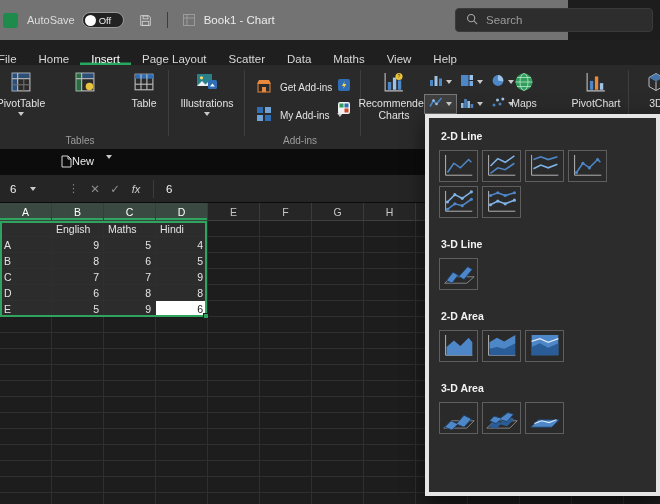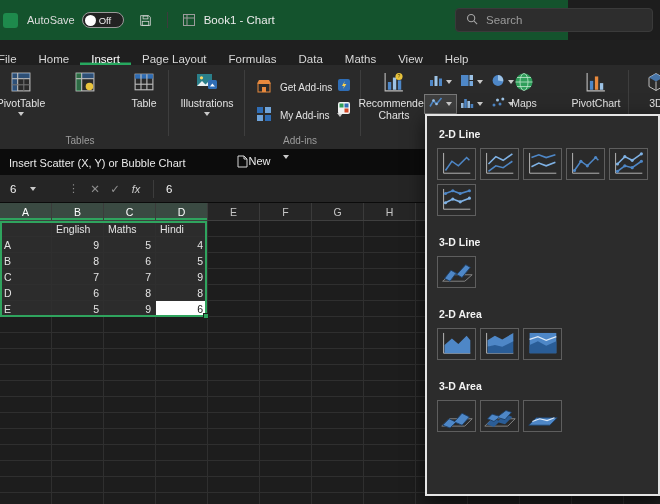--- a/index.html
+++ b/index.html
@@ -1,20 +1,20 @@
 <!DOCTYPE html>
 <html><head>
 <meta charset="utf-8">
 <style>
   *{margin:0;padding:0;box-sizing:border-box}
   html,body{width:660px;height:504px;overflow:hidden}
   body{position:relative;background:#1d1d1d;font-family:"Liberation Sans",sans-serif;color:#e8e8e8;-webkit-font-smoothing:antialiased}
 
   
-  .titlebar{position:absolute;left:0;top:0;width:568px;height:40px;background:#14532d;display:flex;align-items:center}
+  .titlebar{position:absolute;left:0;top:0;width:568px;height:40px;background:#737373;display:flex;align-items:center}
   .applogo{width:15px;height:15px;background:#1e8a4c;border-radius:3px;margin:0 9px 0 3px;flex:0 0 auto}
   .autosave-label{font-size:11px;color:#dcdcdc}
   .toggle{width:42px;height:16px;border:1px solid #9a9a9a;background:#222;border-radius:9px;margin:0 8px 0 7px;display:flex;align-items:center;cursor:pointer}
   .knob{width:11px;height:11px;border-radius:50%;background:#fff;margin:0 3px 0 2px}
   .toggle-state{font-size:9.5px;color:#f0f0f0}
   .tb-icon{margin:0 7px;display:flex;align-items:center}
   .vsep{width:1px;height:16px;background:#3c3c3c;margin:0 8px}
   .wb-title{font-size:11.5px;color:#ececec;margin-left:2px}
   .search{position:absolute;left:455px;top:8px;width:198px;height:24px;background:#2d2d2d;border:1px solid #3a3a3a;border-radius:4px;display:flex;align-items:center;padding:0 10px;gap:8px}
   .search input{background:transparent;border:none;outline:none;color:#cfcfcf;font-size:11.5px;width:140px;font-family:"Liberation Sans",sans-serif}
@@ -58,21 +58,21 @@
   .colh.selh{background:#3a4a42;color:#fff;box-shadow:inset 0 -2px 0 #2fa45e}
   .grow{display:flex;height:16px}
   .cell{width:52px;flex:0 0 auto;height:16px;border-right:1px solid #2f2f2f;border-bottom:1px solid #2f2f2f;font-size:10.5px;color:#e4e4e4;display:flex;align-items:center;padding:0 4px;overflow:hidden;cursor:cell}
   .cell.num{justify-content:flex-end}
   .cell.sel{background:#2c2c2c}
   .cell.active-cell{background:#ffffff;color:#141414}
   .selbox{position:absolute;left:0;top:18px;width:207px;height:96px;border:2px solid #2fa45e;pointer-events:none}
   .fillhandle{position:absolute;right:-4px;bottom:-4px;width:6px;height:6px;background:#2fa45e;border:1px solid #1d1d1d}
 
   
-  .menu{position:absolute;left:425px;top:114px;width:235px;height:382px;background:#2c2c2c;border:2px solid #e5e5e5;box-shadow:0 6px 18px rgba(0,0,0,.65);z-index:20;display:flex;flex-direction:column;padding:8px 10px 0}
+  .menu{position:absolute;left:425px;top:114px;width:235px;height:382px;background:#2c2c2c;border:4px solid #e5e5e5;box-shadow:0 6px 18px rgba(0,0,0,.65);z-index:20;display:flex;flex-direction:column;padding:8px 10px 0}
   .menu-sections{flex:1;overflow:hidden}
   .menu-title{font-size:10.5px;font-weight:700;color:#f2f2f2;margin:20px 2px 8px}
   .menu-title:first-child{margin-top:4px}
   .menu-icons{display:flex;flex-wrap:wrap;gap:4px;margin-bottom:4px}
   .ctile{width:39px;height:32px;border:1px solid #5e5e5e;background:#2a2a2a;display:flex;align-items:center;justify-content:center;cursor:pointer}
   .menu-footer{min-height:28px;border-top:1px solid #4a4a4a;display:flex;align-items:center;gap:8px;font-size:11px;color:#eaeaea;padding:0 4px;margin:10px -10px 0;padding-left:14px;cursor:pointer}
 </style>
 </head>
 <body>
 
@@ -110,21 +110,21 @@
       </span>
       <input placeholder="Search" style="">
     </div>
   </div>
 
   <div class="tabrow" id="tabs">
       <div class="tab">File</div>
       <div class="tab">Home</div>
       <div class="tab active">Insert</div>
       <div class="tab">Page Layout</div>
-      <div class="tab">Formulas</div>
+      <div class="tab">Scatter</div>
       <div class="tab">Data</div>
       <div class="tab">Maths</div>
       <div class="tab">View</div>
       <div class="tab">Help</div>
     </div>
 
   <div class="ribbon">
 
     <div class="bigbtn" style="left:-4px;width:50px">
       <span>
@@ -331,21 +331,20 @@
             <path d="M10 1.5l7 4v9l-7 4-7-4v-9z" fill="none" stroke="#bdbdbd"></path>
             <path d="M10 1.5l7 4-7 4-7-4z" fill="#4e87c7" opacity="0.8"></path>
             <path d="M10 9.5v9" stroke="#bdbdbd"></path>
           </svg>
       </span>
       <span>3D</span>
     </div>
   </div>
 
   <div class="actionbar">
-    <span>Insert Scatter (X, Y) or Bubble Chart</span>
     <div class="newbtn">
       <span>
         <svg width="11" height="13" viewBox="0 0 11 13">
             <path d="M1 1h6l3 3v8H1z" fill="none" stroke="#d6d6d6"></path>
             <path d="M7 1v3h3" fill="none" stroke="#d6d6d6"></path>
           </svg>
       </span>
       <span>New</span>
       <span class="chev"></span>
     </div>

